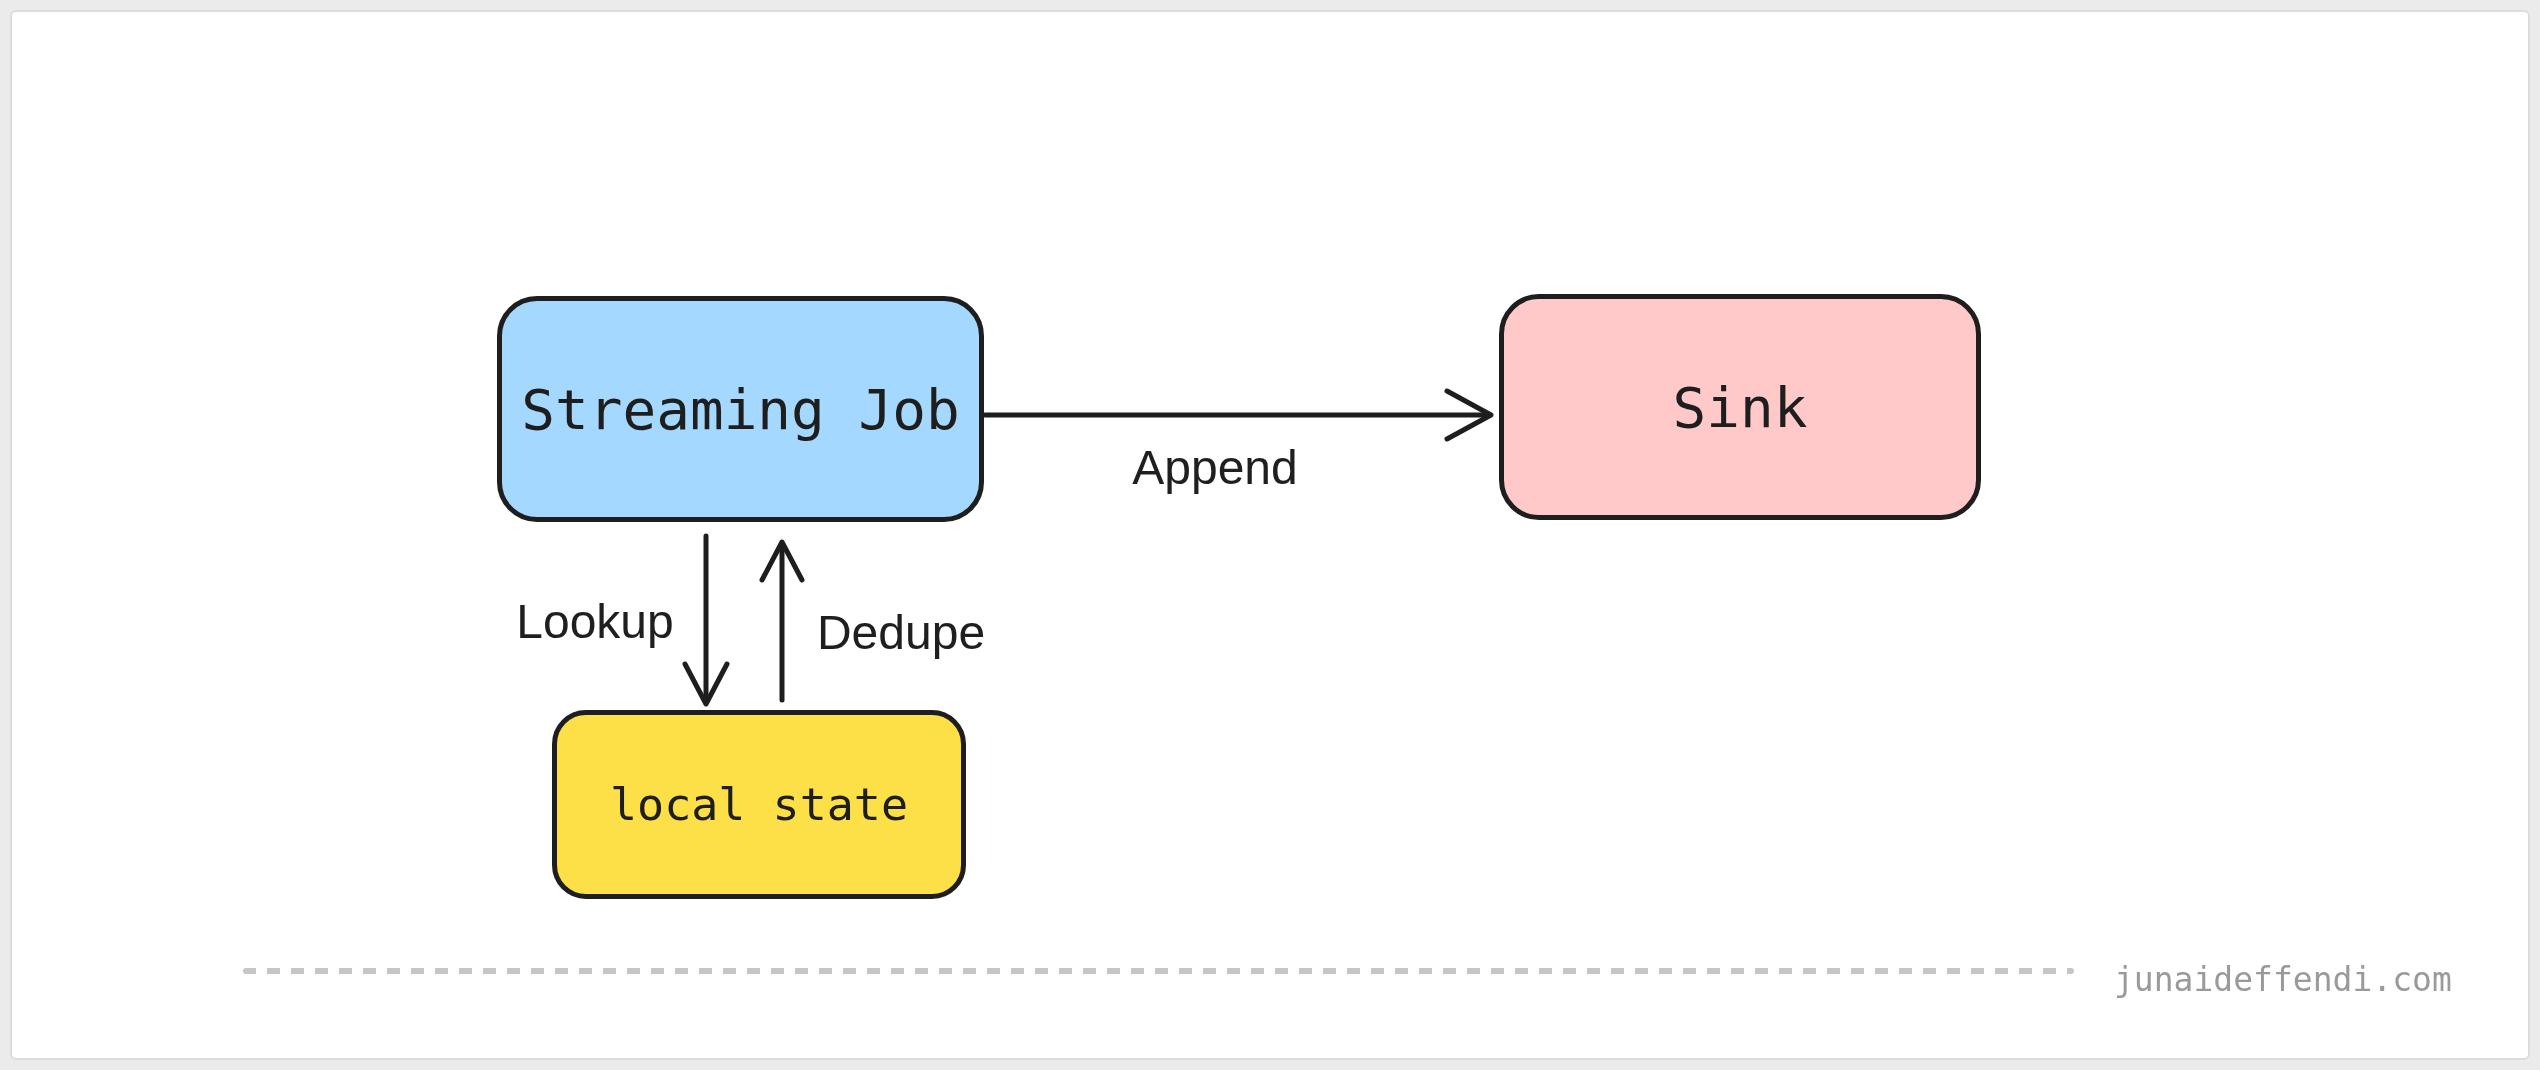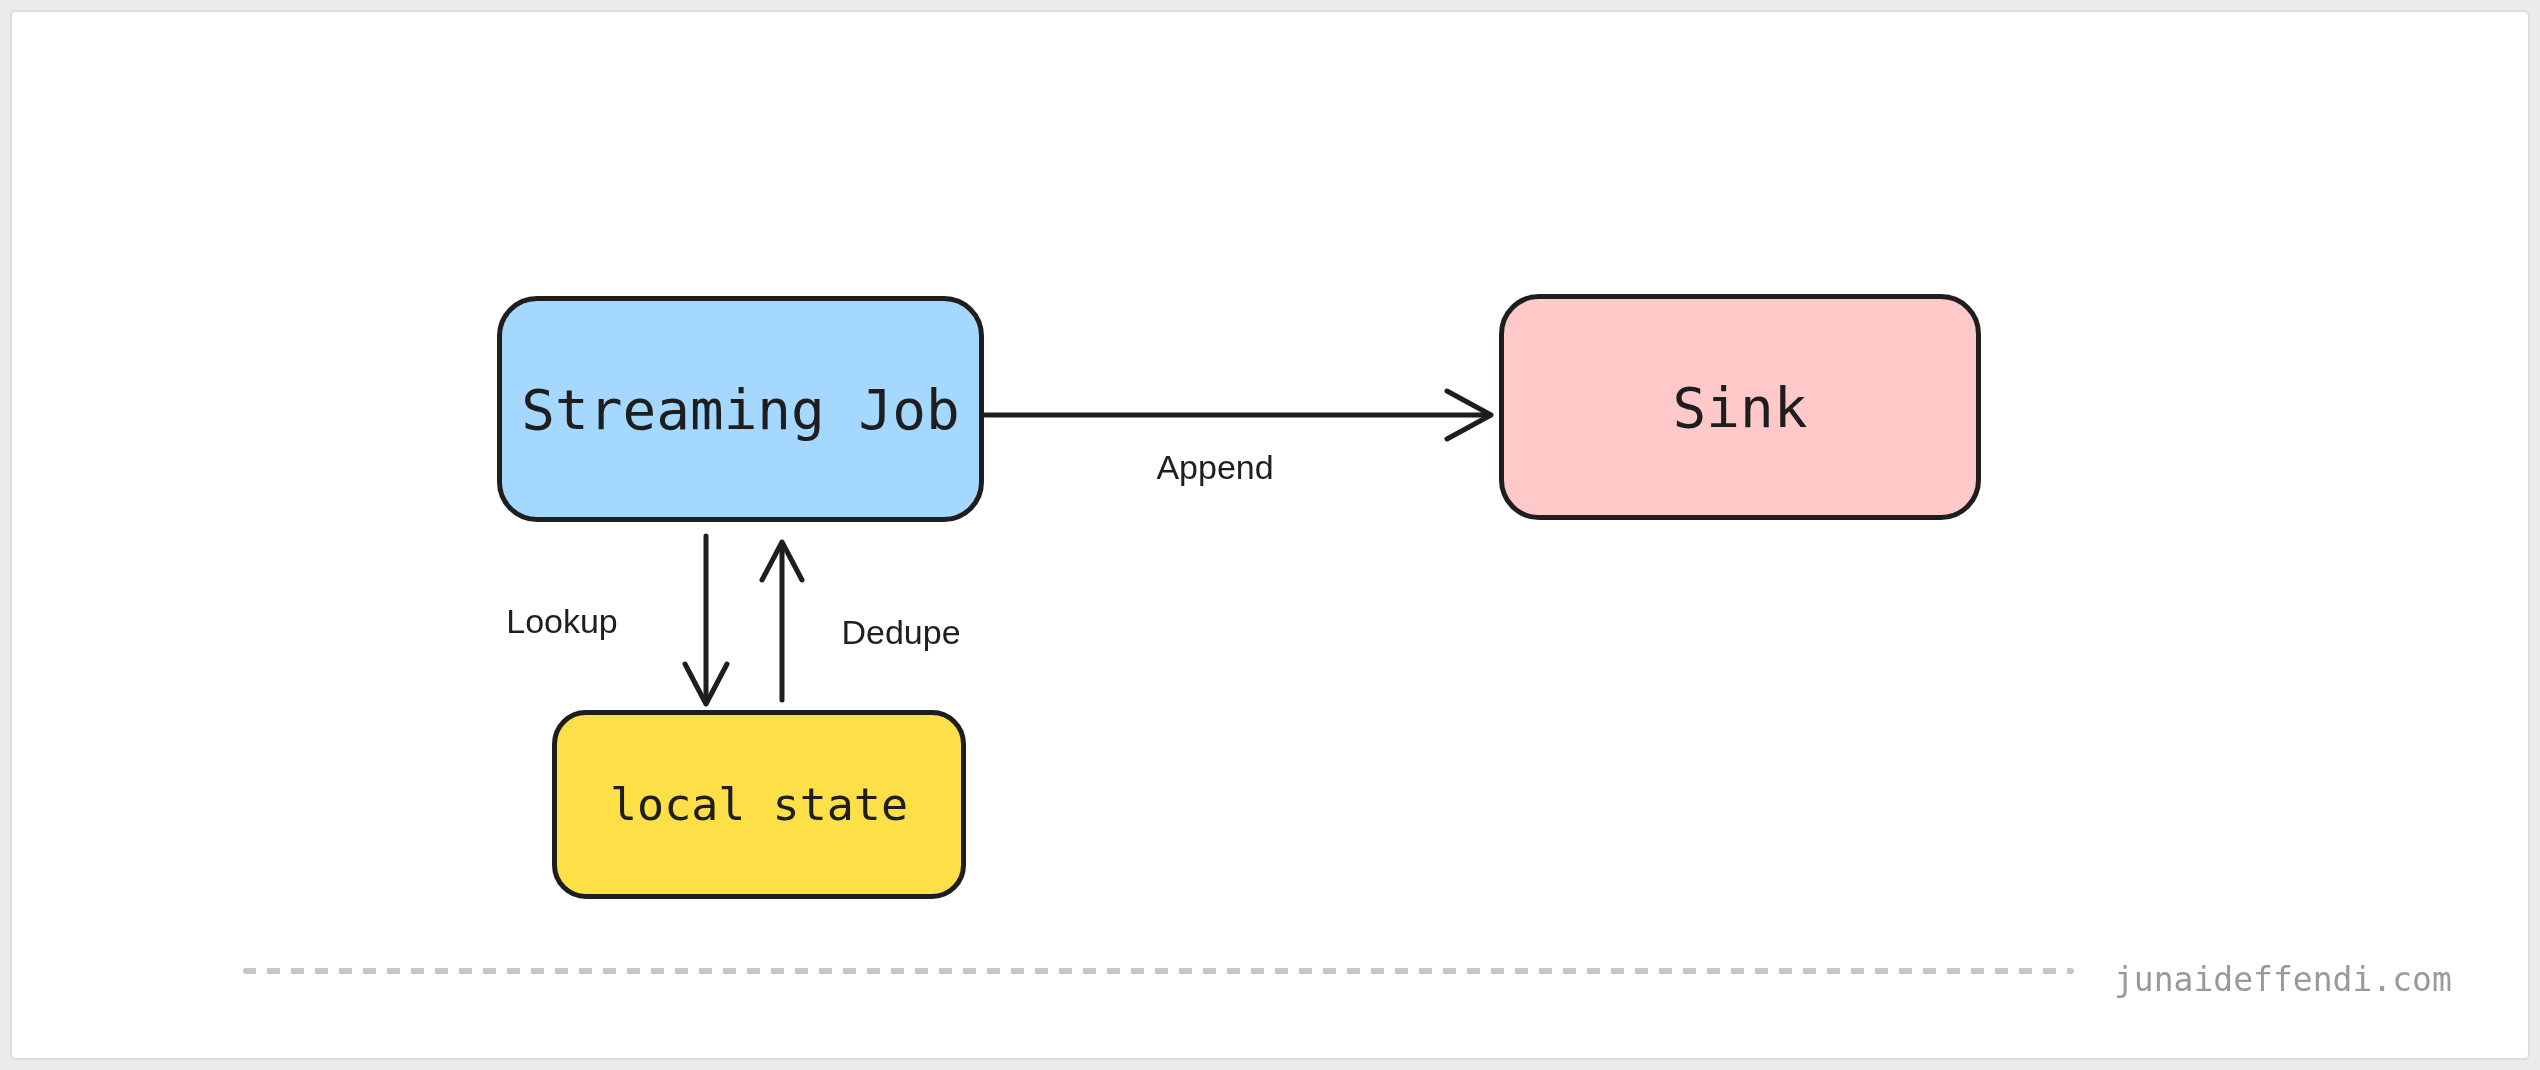--- a/index.html
+++ b/index.html
@@ -66,26 +66,26 @@
     top: 710px;
     width: 414px;
     height: 189px;
     border-radius: 34px;
     font-size: 45px;
   }
   .edge-label {
     position: absolute;
     transform: translate(-50%, -50%);
     font-family: "Liberation Sans", sans-serif;
-    font-size: 34px;
+    font-size: 48px;
     color: #1f1f1f;
     white-space: nowrap;
   }
   .edge-label-append { left: 1215px; top: 467px; }
-  .edge-label-lookup { left: 562px;  top: 621px; }
+  .edge-label-lookup { left: 595px;  top: 621px; }
   .edge-label-dedupe { left: 901px;  top: 632px; }
   .dashed-separator {
     position: absolute;
     left: 243px;
     top: 968px;
     width: 1831px;
     height: 6px;
     border-radius: 3px;
     background: repeating-linear-gradient(90deg,
       #c6c6c6 0px, #c6c6c6 13px,

